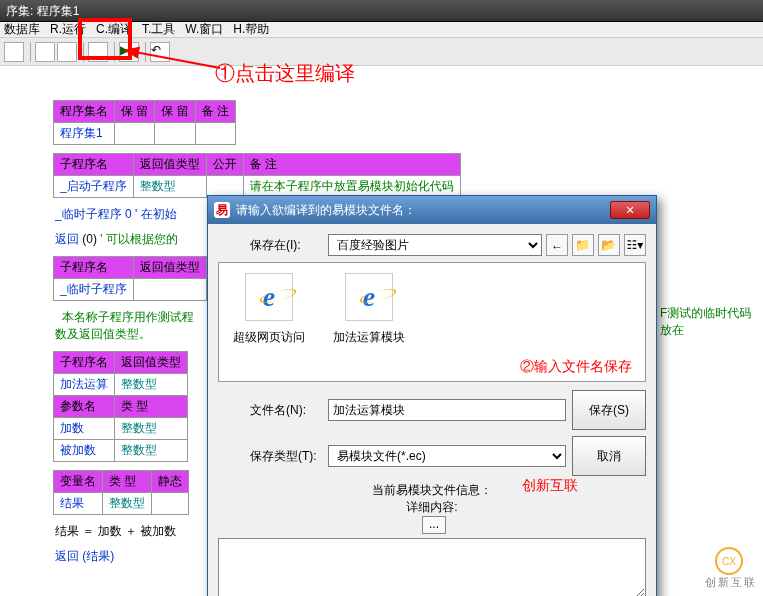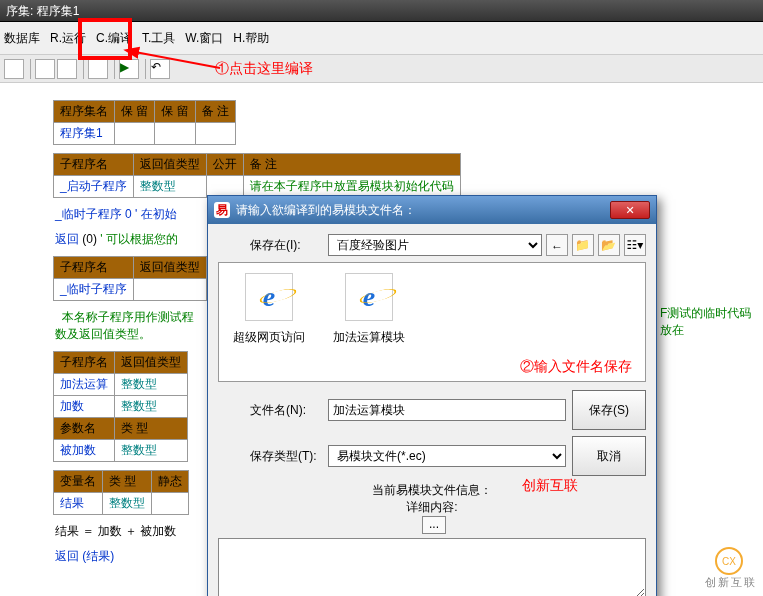--- a/index.html
+++ b/index.html
@@ -1,31 +1,31 @@
 <!DOCTYPE html>
 <html><head>
 <meta charset="utf-8">
 <style>
 *{box-sizing:border-box;margin:0;padding:0;font-family:"Microsoft YaHei","SimSun",sans-serif;font-size:12px;}
 body{background:#fff;width:763px;height:596px;overflow:hidden;position:relative;}
 .titlebar{background:linear-gradient(#555,#333);color:#fff;height:22px;line-height:22px;padding-left:6px;border-bottom:1px solid #000;}
-.menubar{background:#f0f0f0;height:33px;display:flex;align-items:center;padding-left:4px;border-bottom:1px solid #ccc;}
+.menubar{background:#f0f0f0;height:16px;display:flex;align-items:center;padding-left:4px;border-bottom:1px solid #ccc;}
 .menubar span{margin-right:10px;cursor:default;}
 .toolbar{background:#eaeaea;height:28px;display:flex;align-items:center;padding-left:4px;border-bottom:1px solid #ccc;}
 .toolbar .tb-btn{width:20px;height:20px;border:1px solid #aaa;margin-right:2px;background:#fff;}
 .toolbar .sep{width:1px;height:20px;background:#aaa;margin:0 4px;}
 .redbox{position:absolute;left:78px;top:18px;width:54px;height:42px;border:4px solid red;z-index:5;}
-.ann1{position:absolute;left:215px;top:60px;color:red;font-size:14px;z-index:5;}
+.ann1{position:absolute;left:215px;top:60px;color:red;font-size:20px;z-index:5;}
 .ann2{position:absolute;left:520px;top:358px;color:red;font-size:14px;z-index:20;}
 .ann3{position:absolute;left:522px;top:477px;color:red;font-size:14px;z-index:20;}
 svg.arrows{position:absolute;left:0;top:0;z-index:6;pointer-events:none;}
 .content{position:absolute;left:53px;top:100px;right:0;}
 table.grid{border-collapse:collapse;margin-bottom:8px;}
 table.grid td,table.grid th{border:1px solid #999;padding:2px 6px;font-weight:normal;text-align:left;background:#fff;}
-table.grid th{background:#a16207;}
+table.grid th{background:#d946ef;}
 .blue{color:#0033cc;}
 .green{color:#008000;}
 .teal{color:#008080;}
 .codeline{margin:3px 0 8px 2px;}
 
 .dialog{position:absolute;left:207px;top:195px;width:450px;background:#f0f0f0;border:1px solid #2a5a9a;box-shadow:4px 4px 10px rgba(0,0,0,0.5);z-index:10;}
 .dlg-title{background:linear-gradient(#6ea0d8,#3a6ea5);height:28px;display:flex;align-items:center;padding:0 6px;color:#fff;}
 .dlg-title .ico{width:16px;height:16px;background:#fff;color:#d00;border-radius:3px;margin-right:6px;display:flex;align-items:center;justify-content:center;font-weight:bold;}
 .dlg-title .spacer{flex:1;}
 .dlg-close{width:40px;height:18px;background:linear-gradient(#e06060,#c52020);border:1px solid #801010;color:#fff;display:flex;align-items:center;justify-content:center;border-radius:2px;font-size:11px;}
@@ -149,26 +149,26 @@
     <tbody>
         <tr>
           <th>子程序名</th>
           <th>返回值类型</th>
         </tr>
     <tr>
           <td class="blue">加法运算</td>
           <td class="teal">整数型</td>
         </tr>
     <tr>
-          <td class="blue">加数</td>
-          <td class="teal">整数型</td>
-        </tr>
-    <tr>
           <th>参数名</th>
           <th>类  型</th>
+        </tr>
+    <tr>
+          <td class="blue">加数</td>
+          <td class="teal">整数型</td>
         </tr>
     <tr>
           <td class="blue">被加数</td>
           <td class="teal">整数型</td>
         </tr>
   </tbody>
     </table>
 
   <table class="grid">
     <tbody>

